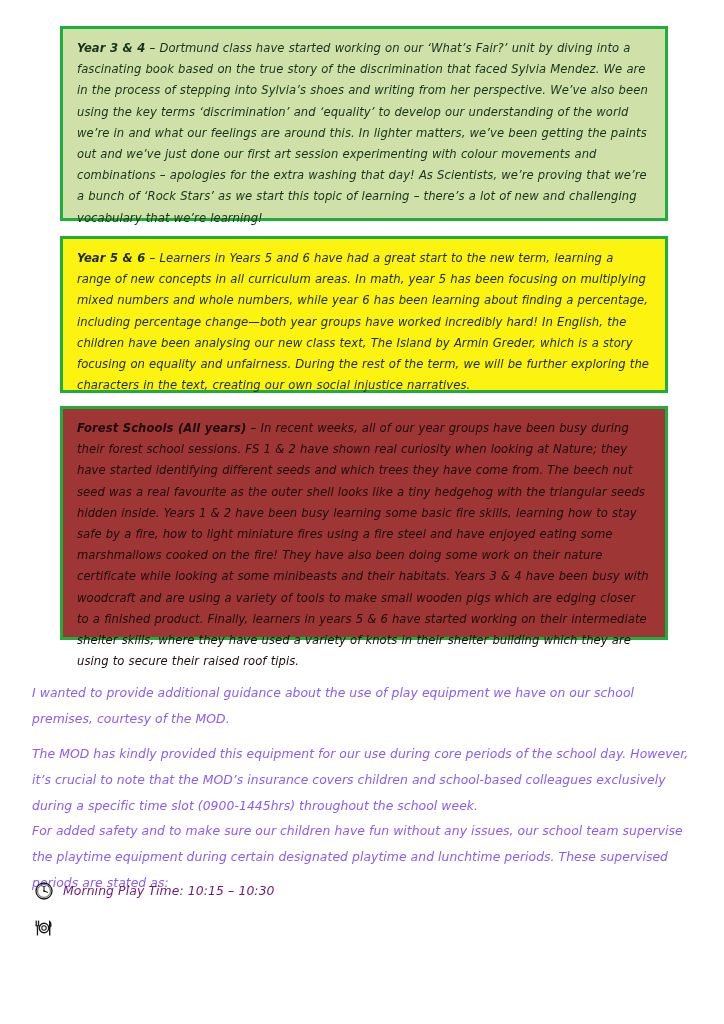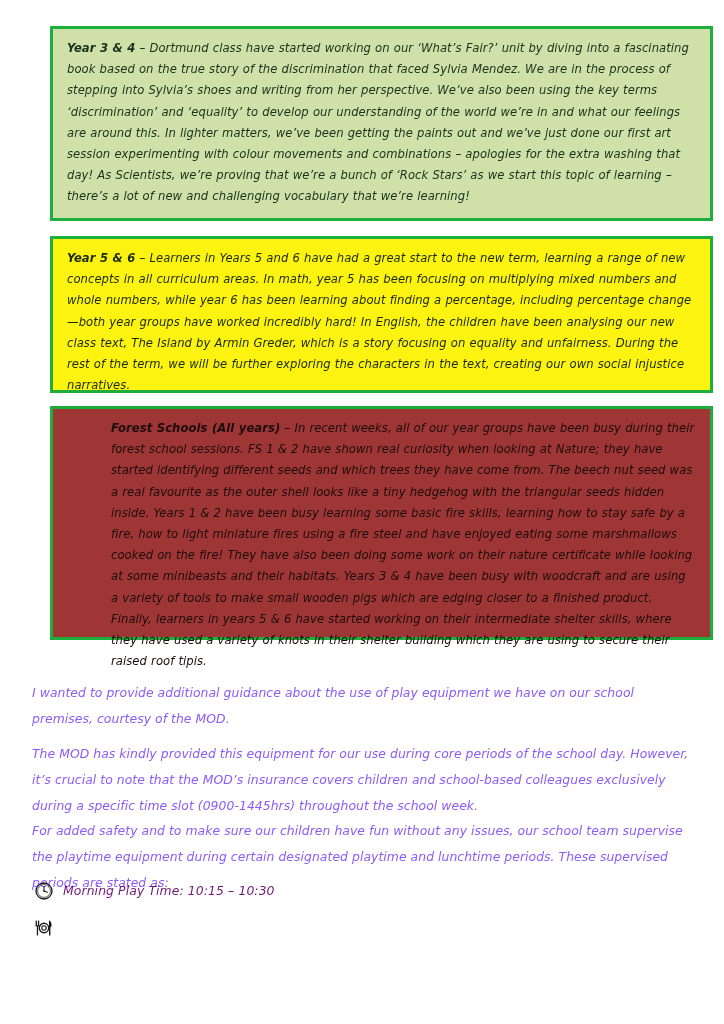--- a/index.html
+++ b/index.html
@@ -21,43 +21,43 @@
     width: 724px;
     height: 1024px;
     position: relative;
     background: #ffffff;
     box-sizing: border-box;
   }
 
   
   .box {
     position: absolute;
-    left: 50px;
-    width: 663px;
+    left: 60px;
+    width: 608px;
     box-sizing: border-box;
     border: 3px solid #1eae3c;
     padding: 9px 14px 10px 14px;
   }
   .box-green  { background: #cfe0a8; top: 26px;  height: 195px; }
   .box-yellow { background: #fcf410; top: 236px; height: 157px; }
   .box-red    { background: #9e3635; top: 406px; height: 234px; }
 
   .box p {
     margin: 0;
     font-family: "DejaVu Sans", sans-serif;
     font-style: italic;
     font-size: 11.6px;
     line-height: 21.2px;
     letter-spacing: 0.05px;
     text-align: left;
     color: #18331c;
     word-spacing: 0.4px;
   }
   .box-yellow p { color: #1c2a07; }
-  .box-red p    { color: #1d0c0c; margin-left: 44px; }
+  .box-red p    { color: #1d0c0c; }
 
   .box p b,
   .box p .lead {
     font-weight: bold;
     font-style: italic;
   }
 
   
   .reminder-line {
     position: absolute;

